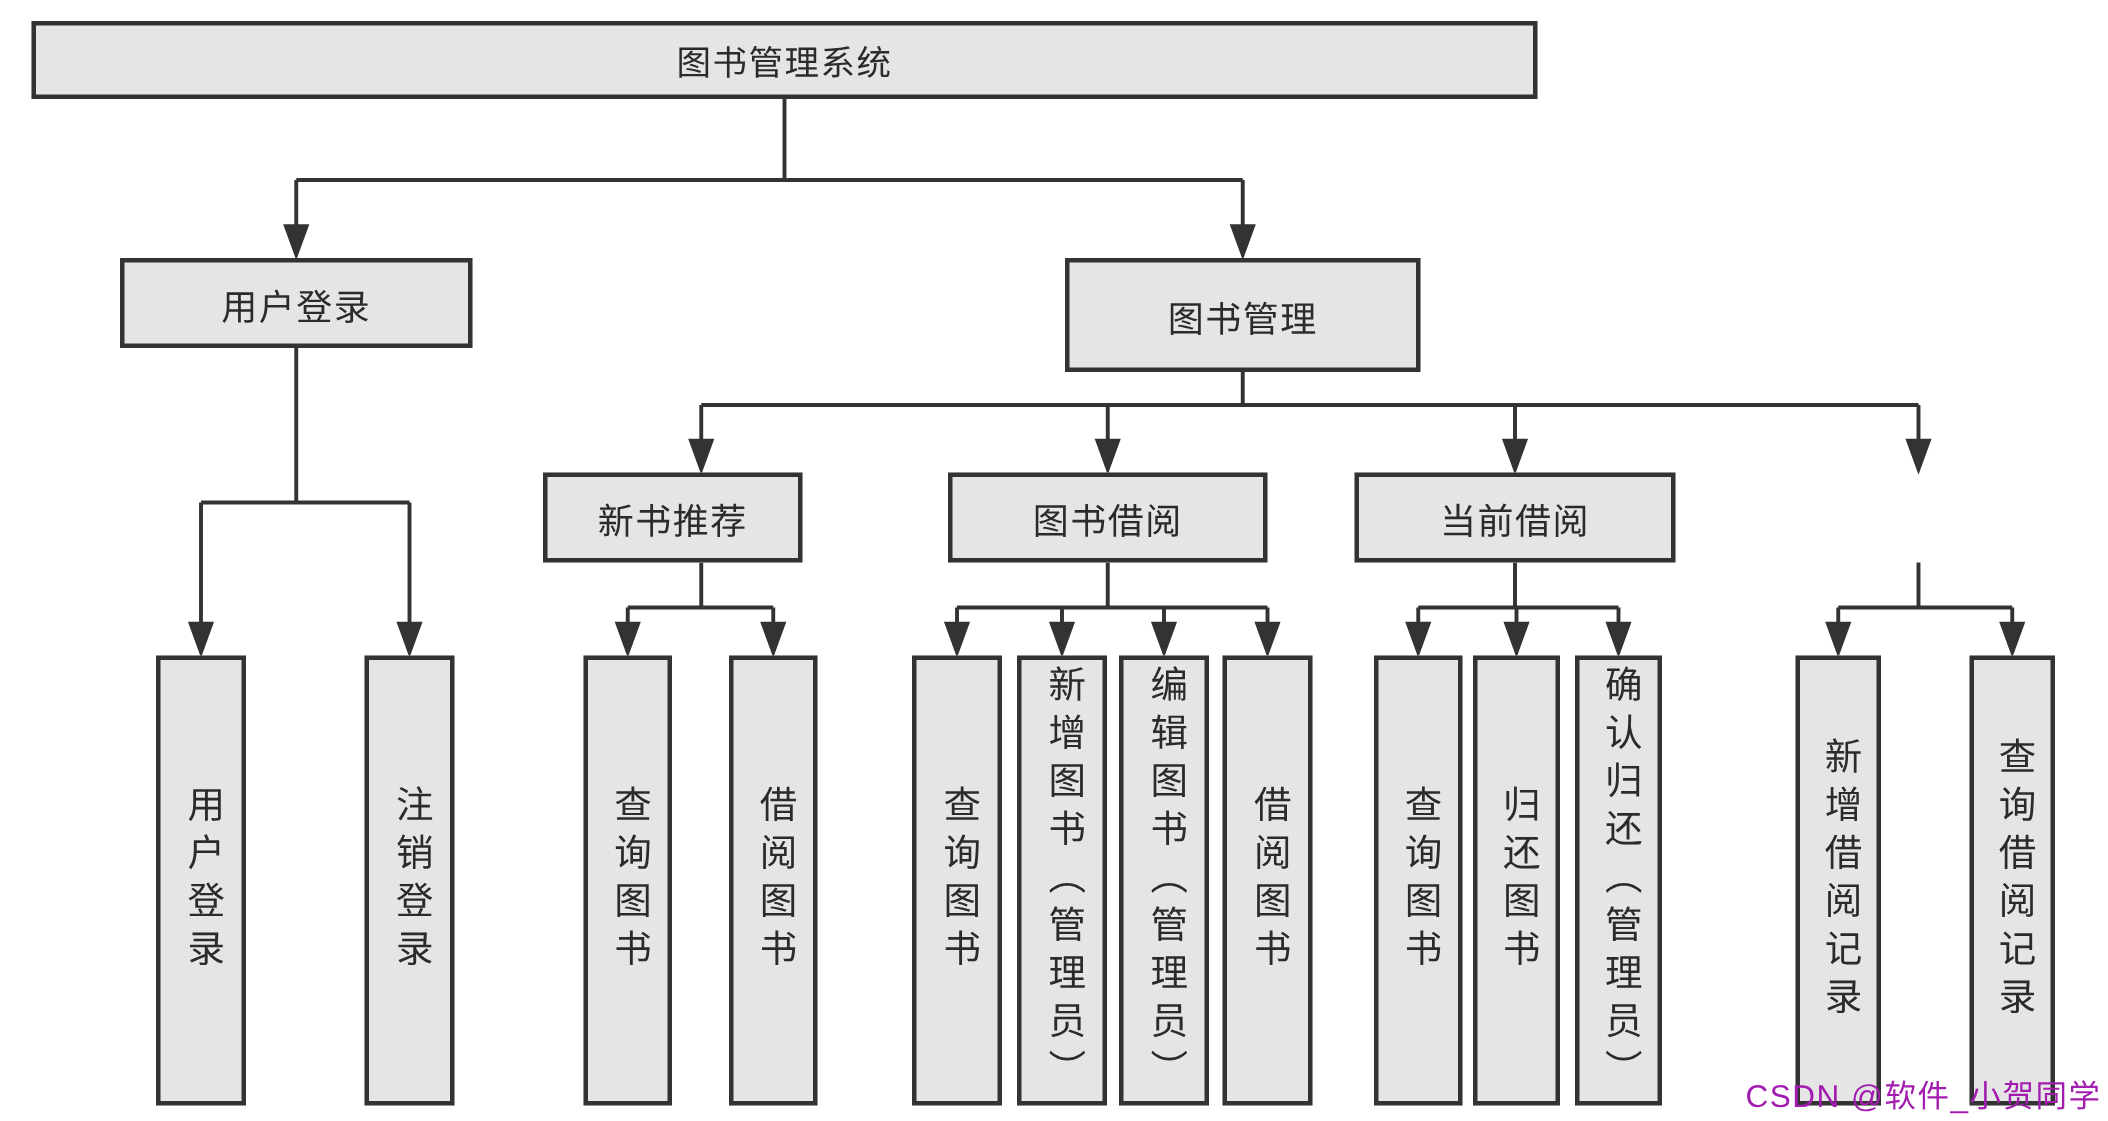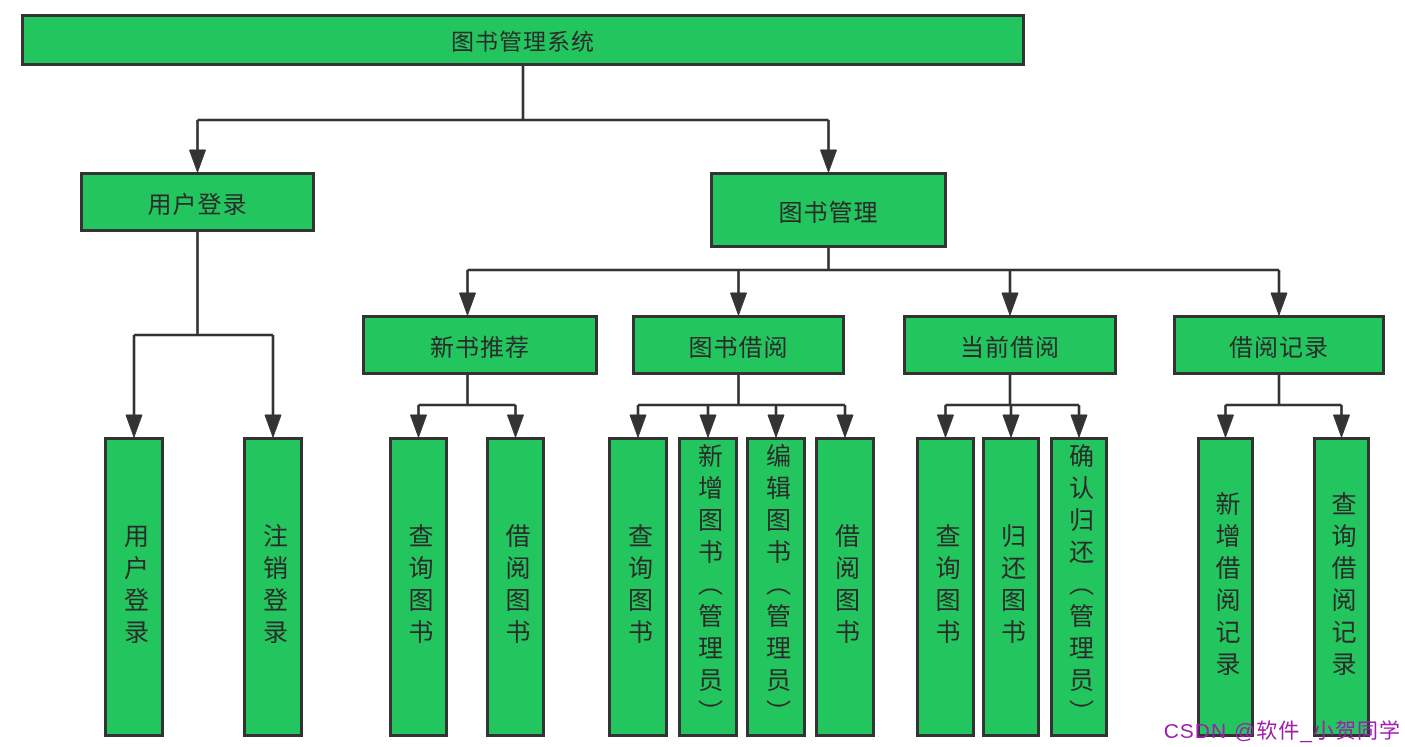--- a/index.html
+++ b/index.html
@@ -18,21 +18,21 @@
   .connectors {
     position: absolute;
     left: 0; top: 0;
     width: 1405px; height: 747px;
     pointer-events: none;
   }
   .node {
     position: absolute;
     box-sizing: border-box;
     border: 3px solid #333333;
-    background: #22c55e;
+    background: #e5e5e5;
     display: flex;
     align-items: center;
     justify-content: center;
     color: #2b2b2b;
   }
   .hbox { font-size: 24px; letter-spacing: 1px; }
   .hbox.title { font-size: 23px; }
   .vbox { }
   .vtext {
     writing-mode: vertical-rl;
@@ -100,31 +100,28 @@
     <span>图书管理系统</span>
   </div>
 
   <div class="node hbox" style="left:80px; top:172px; width:235px; height:60px;">
     <span>用户登录</span>
   </div>
   <div class="node hbox" style="left:710px; top:172px; width:237px; height:76px;">
     <span>图书管理</span>
   </div>
 
-  <div class="node hbox" style="left:362px; top:315px; width:236px; height:60px;">
+  <div class="node hbox" style="left:362px; top:315px; width:173px; height:60px;">
     <span>新书推荐</span>
   </div>
   <div class="node hbox" style="left:903px; top:315px; width:214px; height:60px;">
     <span>当前借阅</span>
   </div>
   <div class="node hbox" style="left:632px; top:315px; width:213px; height:60px;">
     <span>图书借阅</span>
-  </div>
-  <div class="node hbox" style="left:1173px; top:315px; width:212px; height:60px;">
-    <span>借阅记录</span>
   </div>
 
   <div class="node vbox" style="left:104px; top:437px; width:60px; height:300px;">
     <span class="vtext">用户登录</span>
   </div>
   <div class="node vbox" style="left:243px; top:437px; width:60px; height:300px;">
     <span class="vtext">注销登录</span>
   </div>
 
   <div class="node vbox" style="left:389px; top:437px; width:59px; height:300px;">

